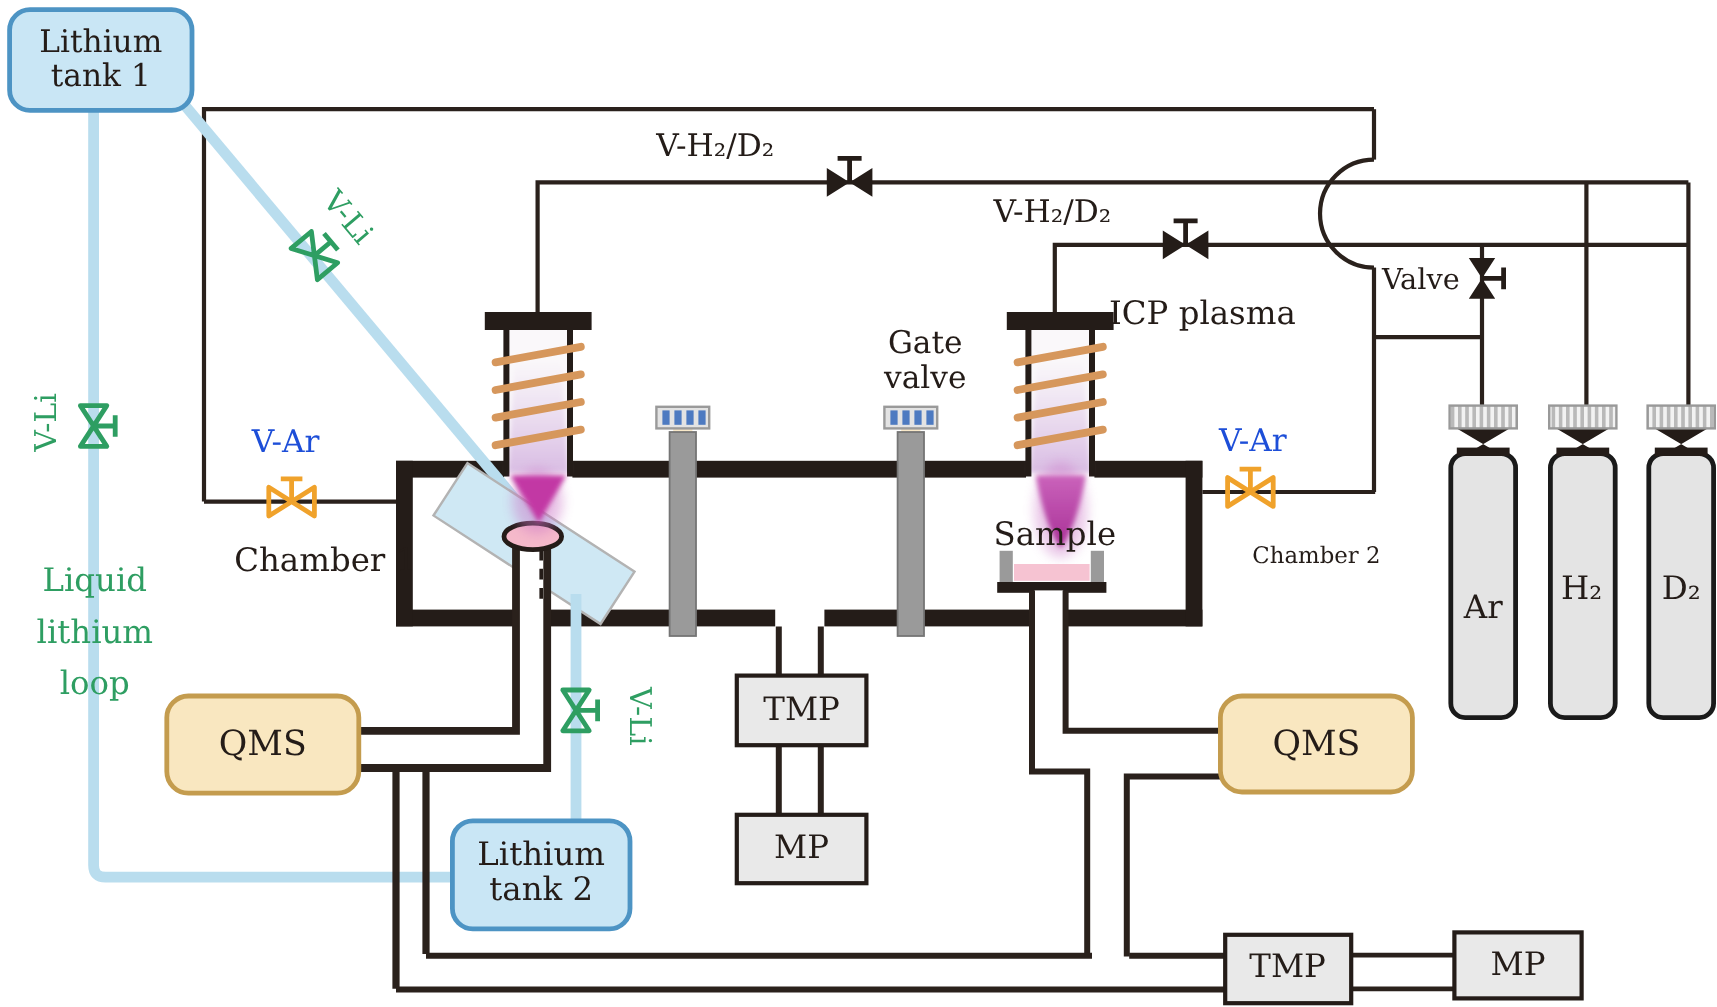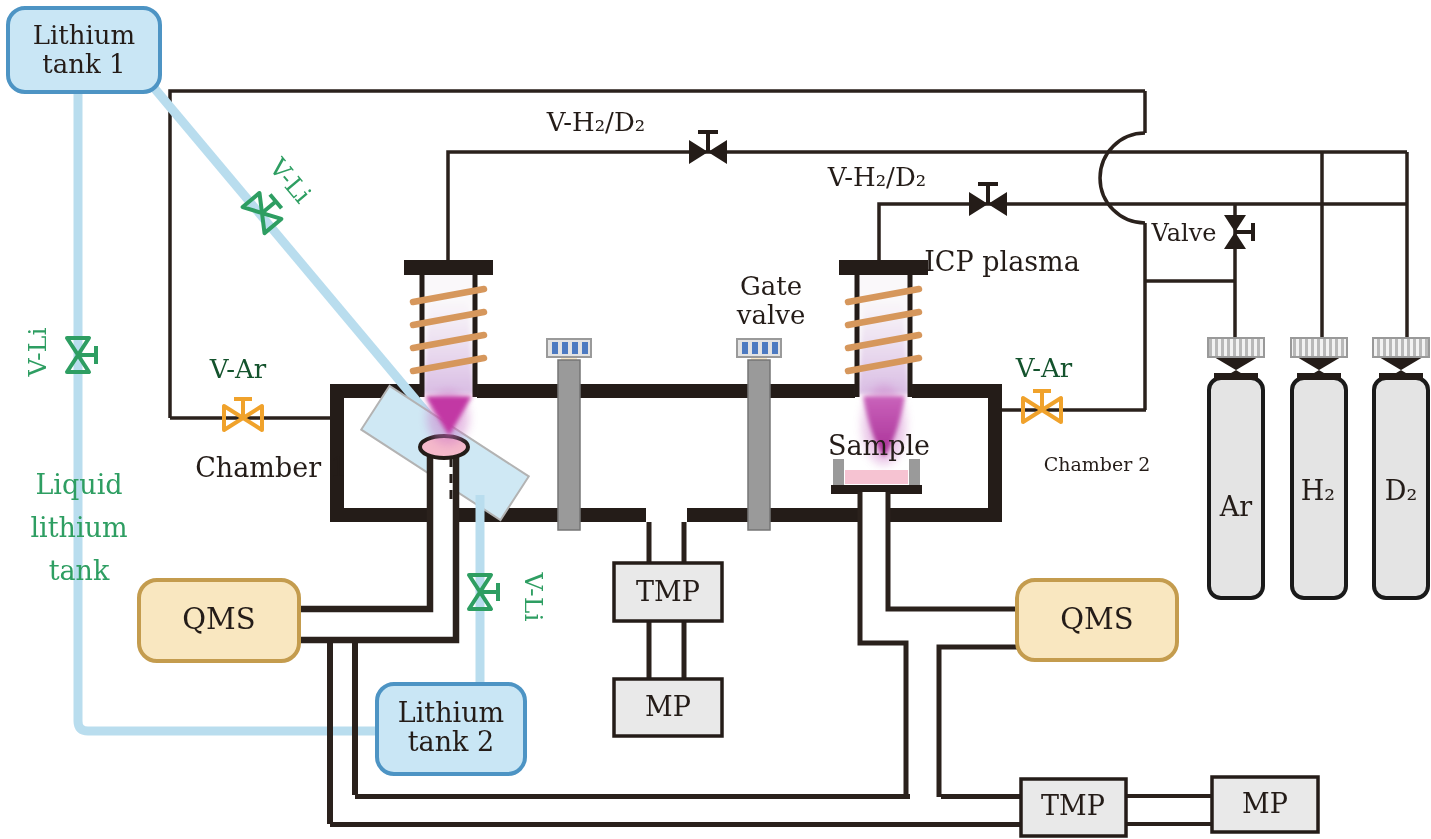--- a/index.html
+++ b/index.html
@@ -3,21 +3,21 @@
 <meta charset="utf-8">
 <style>
   html,body{margin:0;padding:0;background:#ffffff;}
   #stage{position:relative;width:1431px;height:839px;background:#ffffff;overflow:hidden;
          font-family:"DejaVu Serif", "Liberation Serif", serif;color:#241c18;}
   #pipes{position:absolute;left:0;top:0;}
   .lbl{position:absolute;transform:translate(-50%,-50%);white-space:nowrap;
        font-size:26px;line-height:1.1;text-align:center;}
   .lbl.big{font-size:29px;}
   .lbl.green{color:#2e9e62;}
-  .lbl.orange{color:#14532d;}
+  .lbl.orange{color:#1d4ed8;}
   .rot50{transform:translate(-50%,-50%) rotate(50deg);}
   .rotccw{transform:translate(-50%,-50%) rotate(-90deg);}
   .rotcw{transform:translate(-50%,-50%) rotate(90deg);}
   .twoLine div{line-height:29px;}
   .icpLines div{line-height:40px;}
   .loopLines div{line-height:43px;font-size:27px;}
   .tankLines div{line-height:29px;}
 </style>
 </head>
 <body>
@@ -251,21 +251,21 @@
   <div>tank 2</div>
 </div>
 
 <div class="lbl green rot50" style="left:290px;top:181px;font-size:25px;">V-Li</div>
 <div class="lbl green rotccw" style="left:38px;top:352px;font-size:25px;">V-Li</div>
 <div class="lbl green rotcw" style="left:533px;top:597px;font-size:25px;">V-Li</div>
 
 <div class="lbl green loopLines" style="left:79px;top:527px;">
   <div>Liquid</div>
   <div>lithium</div>
-  <div>tank</div>
+  <div>loop</div>
 </div>
 
 <div class="lbl orange" style="left:238px;top:369px;">V-Ar</div>
 <div class="lbl orange" style="left:1044px;top:368px;">V-Ar</div>
 
 <div class="lbl" style="left:596px;top:122px;">V-H₂/D₂</div>
 <div class="lbl" style="left:877px;top:177px;">V-H₂/D₂</div>
 <div class="lbl" style="left:1184px;top:233px;font-size:24px;">Valve</div>
 
 <div class="lbl icpLines" style="left:1002px;top:262px;font-size:27px;">

